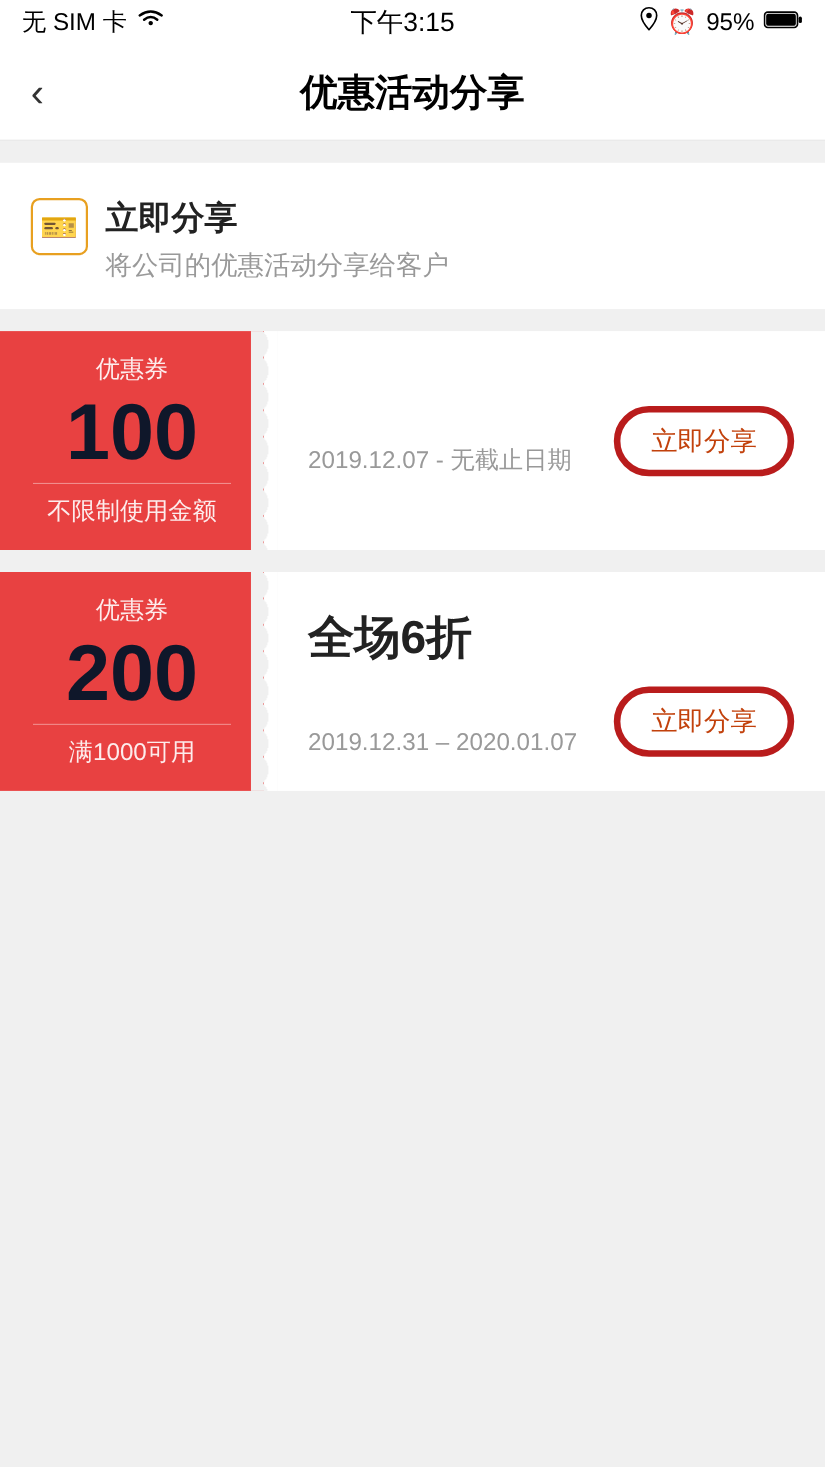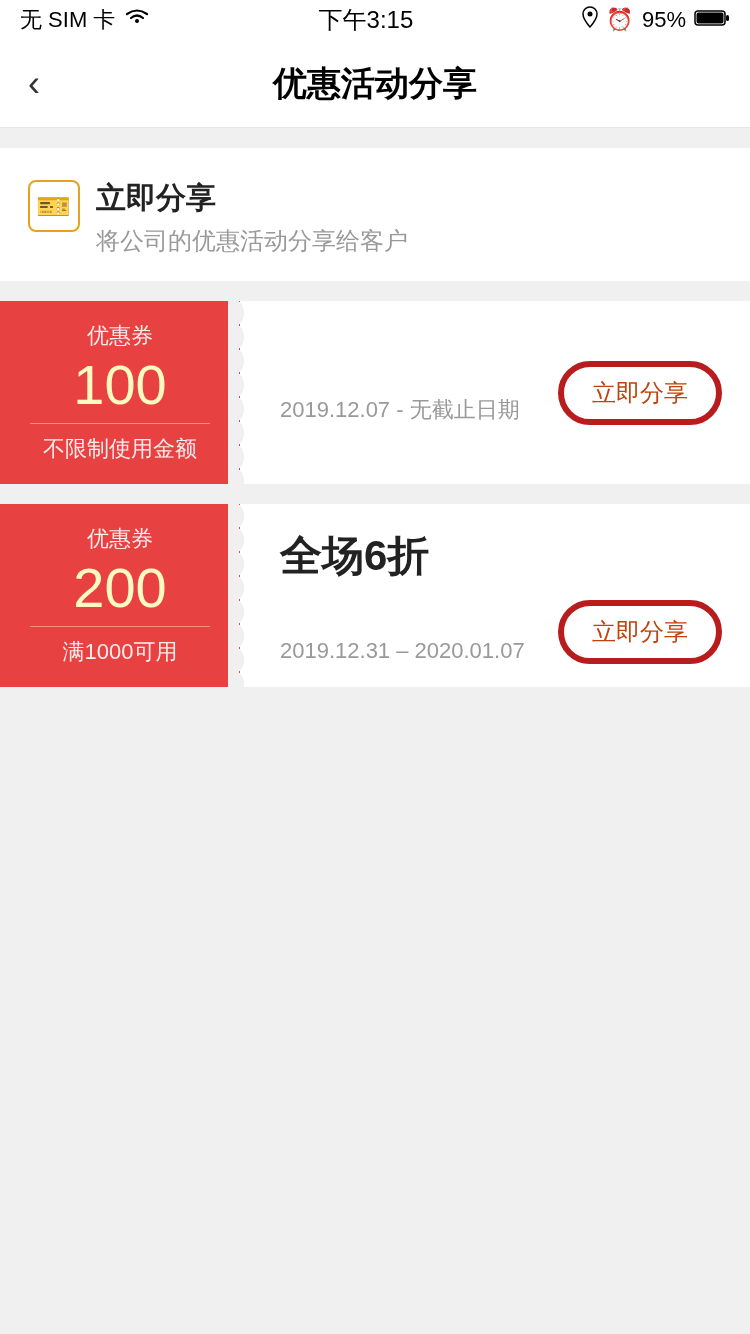--- a/index.html
+++ b/index.html
@@ -141,23 +141,23 @@
       background: radial-gradient(circle at left, #f0f0f0 60%, transparent 60%) 0 0 / 24px 24px repeat-y;
       z-index: 2;
     }
 
     .coupon-label {
       font-size: 22px;
       color: rgba(255,255,255,0.9);
       margin-bottom: 6px;
     }
     .coupon-amount {
-      font-size: 56px;
-      font-weight: 400;
-      color: #fef9c3;
+      font-size: 72px;
+      font-weight: 700;
+      color: #0f172a;
       line-height: 1;
       margin-bottom: 10px;
     }
     .coupon-divider {
       width: 180px;
       height: 1px;
       background: rgba(255,255,255,0.4);
       margin-bottom: 10px;
     }
     .coupon-condition {

